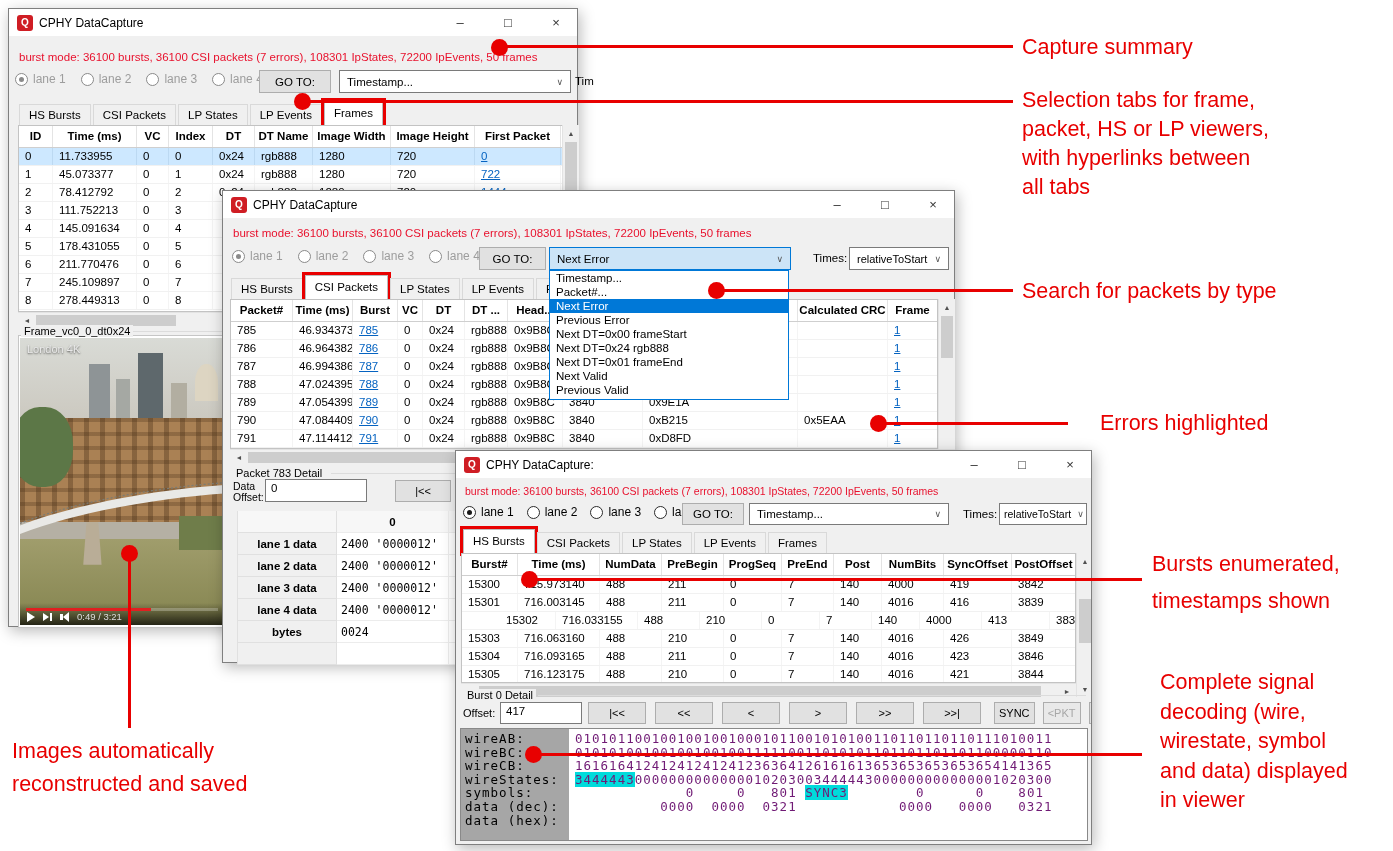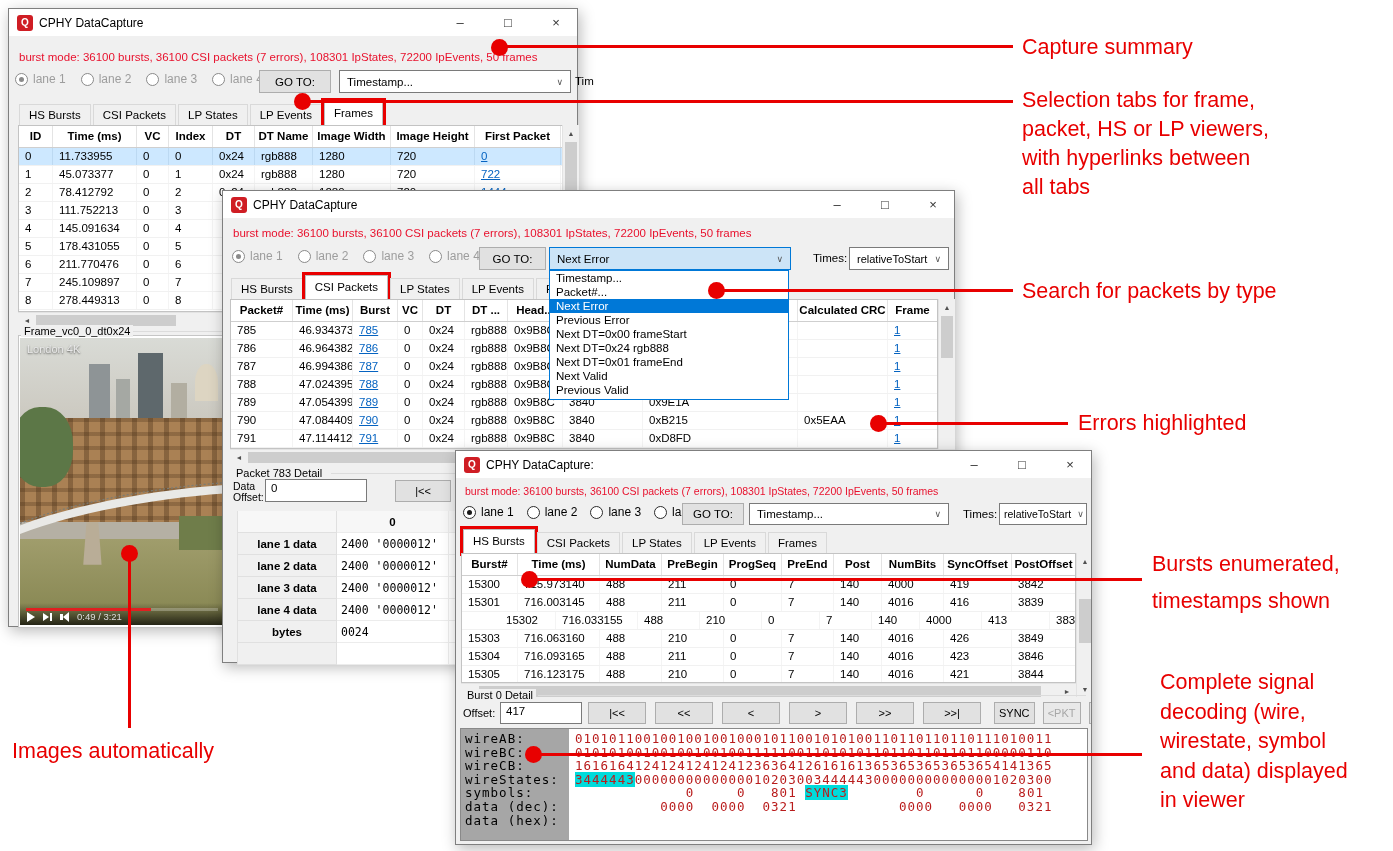--- a/index.html
+++ b/index.html
@@ -63,21 +63,21 @@
   .kv-l { width:100px; background:#f0f0f0; border:1px solid #e0e0e0; border-top:none; font-size:11.5px; font-weight:bold; display:flex; align-items:center; justify-content:center; flex:0 0 auto; }
   .kv-v { width:112px; background:#fff; border-bottom:1px solid #ececec; border-right:1px solid #ececec; font-family:"DejaVu Sans Mono",monospace; font-size:11.5px; display:flex; align-items:center; padding-left:4px; white-space:pre; flex:0 0 auto; }
   .kv-f { width:130px; background:#fff; border-bottom:1px solid #ececec; flex:0 0 auto; }
   .kv-row.hd .kv-v { font-family:"Liberation Sans",sans-serif; font-weight:bold; justify-content:center; padding-left:0; background:#f7f7f7; }
   .kv-row.hd .kv-l, .kv-row.hd .kv-f { background:#f7f7f7; }
 
   .decode { position:absolute; background:#fff; border:1px solid #898989; overflow:hidden; }
   .dec-labels { position:absolute; left:0; top:0; bottom:0; width:108px; background:#a6a6a6; padding-top:3px; }
   .dec-lab { font-family:"DejaVu Sans Mono",monospace; font-size:12.5px; line-height:13.6px; letter-spacing:1px; color:#000; padding-left:4px; white-space:pre; }
   .dec-lines { position:absolute; left:114px; top:3px; right:0; }
-  .dec-line { font-family:"DejaVu Sans Mono",monospace; font-size:12.5px; line-height:13.6px; letter-spacing:1px; color:#b91c1c; white-space:pre; }
+  .dec-line { font-family:"DejaVu Sans Mono",monospace; font-size:12.5px; line-height:13.6px; letter-spacing:1px; color:#701a75; white-space:pre; }
   .hl { background:#00dbdb; }
 
   
   .framepanel { position:absolute; background:#fff; border:1px solid #c6c6c6; }
   .video { position:absolute; overflow:hidden; background:#b5b0a4; }
   .v-sky { position:absolute; left:0; top:0; right:0; height:36%; background:linear-gradient(#d9dbd6,#c8c4ba); }
   .v-skyline { position:absolute; left:0; top:4%; right:0; height:26%; }
   .v-blk { position:absolute; bottom:0; }
   .v-bldg { position:absolute; left:0; top:28%; right:0; height:36%; background:#aa8154;
             background-image:repeating-linear-gradient(90deg, rgba(70,45,22,.35) 0 5px, rgba(0,0,0,0) 5px 16px),
@@ -726,21 +726,21 @@
         <div>with hyperlinks between</div>
         <div>all tabs</div>
       </div>
 
     <div class="anno-dot" style="left:708px; top:282px;"></div>
     <div class="anno-ln" style="left:722px; top:289px; width:291px; height:3px;"></div>
     <div class="anno-text" style="left:1022px; top:277px;">Search for packets by type</div>
 
     <div class="anno-dot" style="left:870px; top:415px;"></div>
     <div class="anno-ln" style="left:884px; top:422px; width:184px; height:3px;"></div>
-    <div class="anno-text" style="left:1078px; top:409px;">Errors highlighted</div>
+    <div class="anno-text" style="left:1100px; top:409px;">Errors highlighted</div>
 
     <div class="anno-dot" style="left:521px; top:571px;"></div>
     <div class="anno-ln" style="left:535px; top:578px; width:607px; height:3px;"></div>
     <div class="anno-text" style="left:1152px; top:546px; line-height:37px;">
         <div>Bursts enumerated,</div>
         <div>timestamps shown</div>
       </div>
 
     <div class="anno-dot" style="left:525px; top:746px;"></div>
     <div class="anno-ln" style="left:539px; top:753px; width:603px; height:3px;"></div>
@@ -749,16 +749,17 @@
         <div>decoding (wire,</div>
         <div>wirestate, symbol</div>
         <div>and data) displayed</div>
         <div>in viewer</div>
       </div>
 
     <div class="anno-dot" style="left:121px; top:545px;"></div>
     <div class="anno-ln" style="left:128px; top:553px; width:3px; height:175px;"></div>
     <div class="anno-text" style="left:12px; top:735px; line-height:33px;">
         <div>Images automatically</div>
+        <div>reconstructed and saved</div>
       </div>
   </div>
 
 </div>
 
 </body></html>

